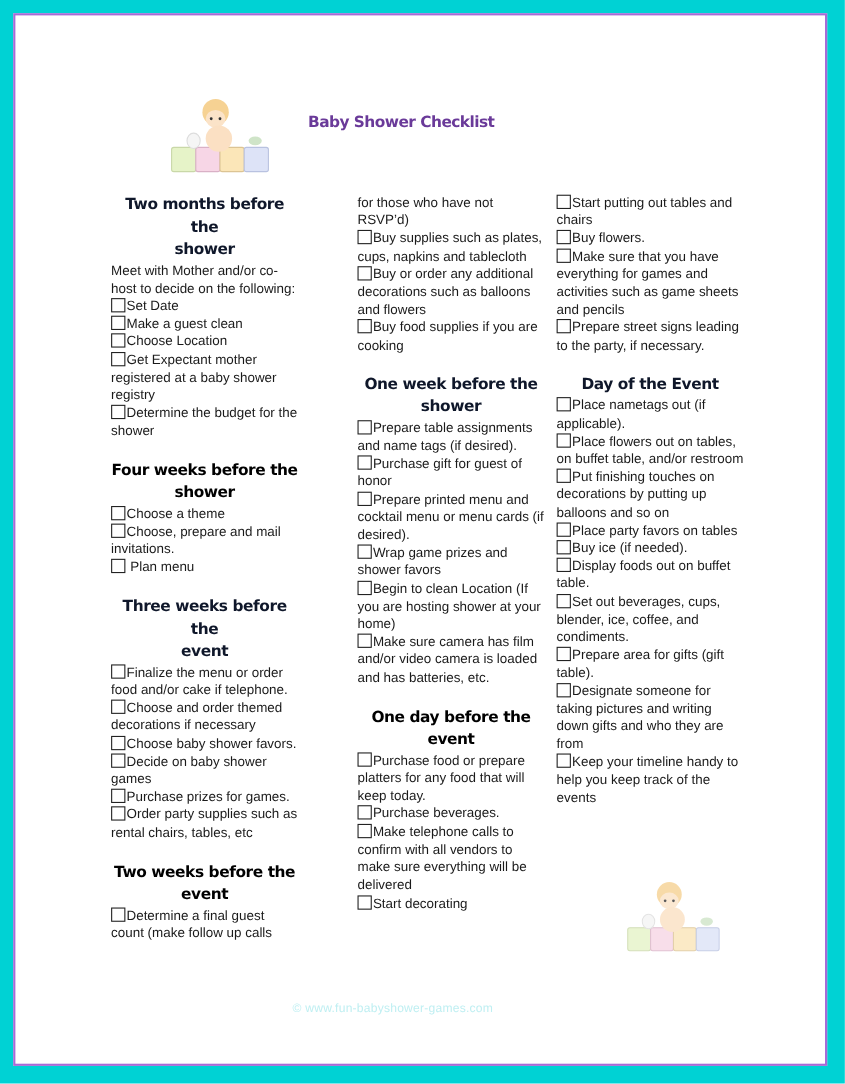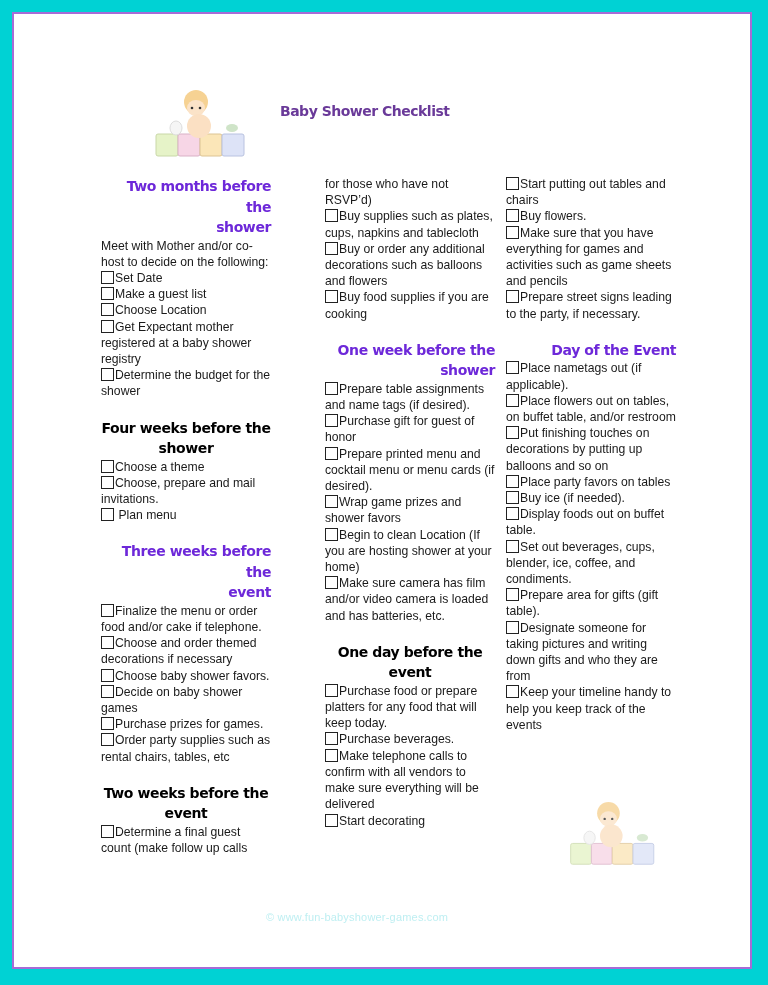--- a/index.html
+++ b/index.html
@@ -27,21 +27,21 @@
     font-size: 12.2px; line-height: 16.2px; color: #1a1a1a;
   }
   .col1 { left: 101px; top: 176px; }
   .col2 { left: 304px; top: 176px; margin-left: 21px; }
   .col3 { left: 506px; top: 176px; }
   .heading {
     font-family: "DejaVu Sans", sans-serif; font-weight: bold;
     font-size: 14px; line-height: 20.5px; text-align: center;
     letter-spacing: -0.4px; margin: 0;
   }
-  .heading.teal { color: #6d28d9; text-align: right; }
+  .heading.teal { color: #0f172a; }
   .heading.purple { color: #000000; }
   .gap { height: 18px; }
   .item { margin: 0; }
   .cb {
     display: inline-block; width: 13px; height: 13px;
     border: 1.5px solid #222; box-sizing: border-box;
     vertical-align: -2px; margin-right: 1px; background: #fff;
   }
   .footer {
     position: absolute; left: 266px; top: 911px;
@@ -71,21 +71,21 @@
 
 <div class="title">Baby Shower Checklist</div>
 
 <div class="col col1">
   <div>
     <p class="heading teal">
       <span>Two months before the</span><br><span>shower</span>
     </p>
     <p class="item">Meet with Mother and/or co-host to decide on the following:</p>
     <p class="item"><span class="cb"></span><span>Set Date</span></p>
-    <p class="item"><span class="cb"></span><span>Make a guest list</span></p>
+    <p class="item"><span class="cb"></span><span>Make a guest clean</span></p>
     <p class="item"><span class="cb"></span><span>Choose Location</span></p>
     <p class="item"><span class="cb"></span><span>Get Expectant mother registered at a baby shower registry</span></p>
     <p class="item"><span class="cb"></span><span>Determine the budget for the shower</span></p>
   </div>
   <div class="gap"></div>
   <div>
     <p class="heading purple">
       <span>Four weeks before the</span><br><span>shower</span>
     </p>
     <p class="item"><span class="cb"></span><span>Choose a theme</span></p>

